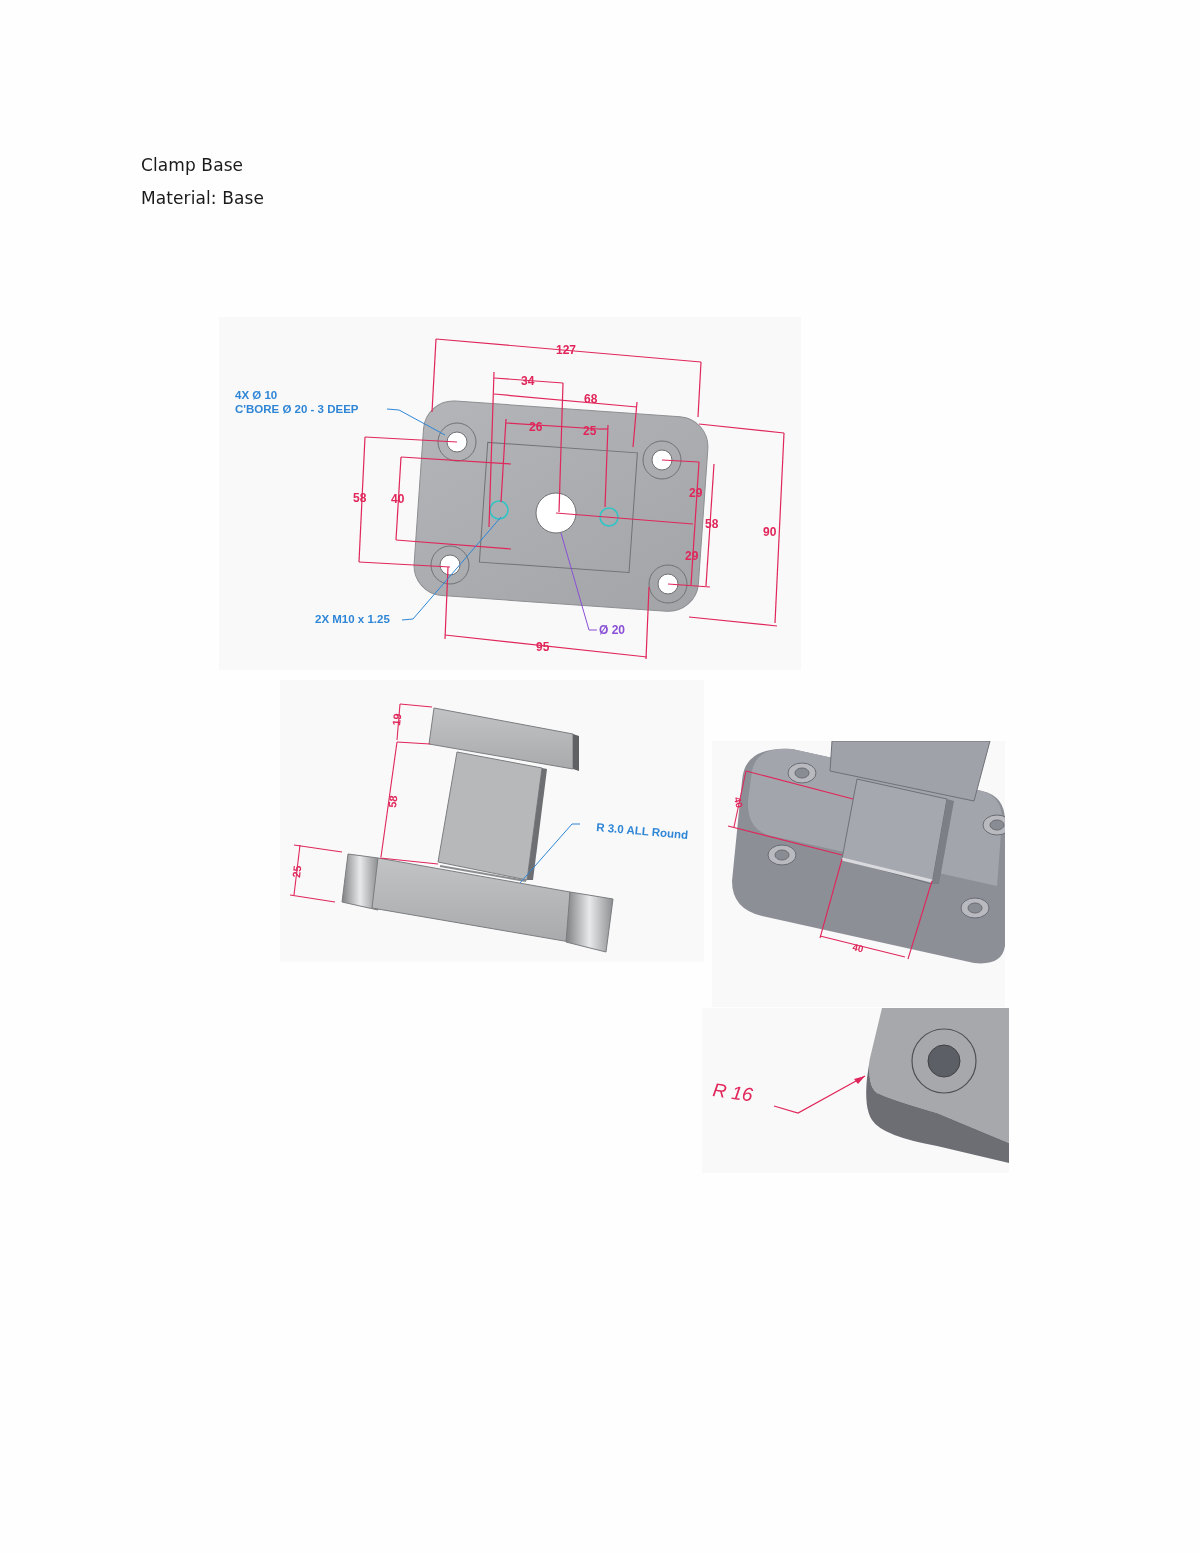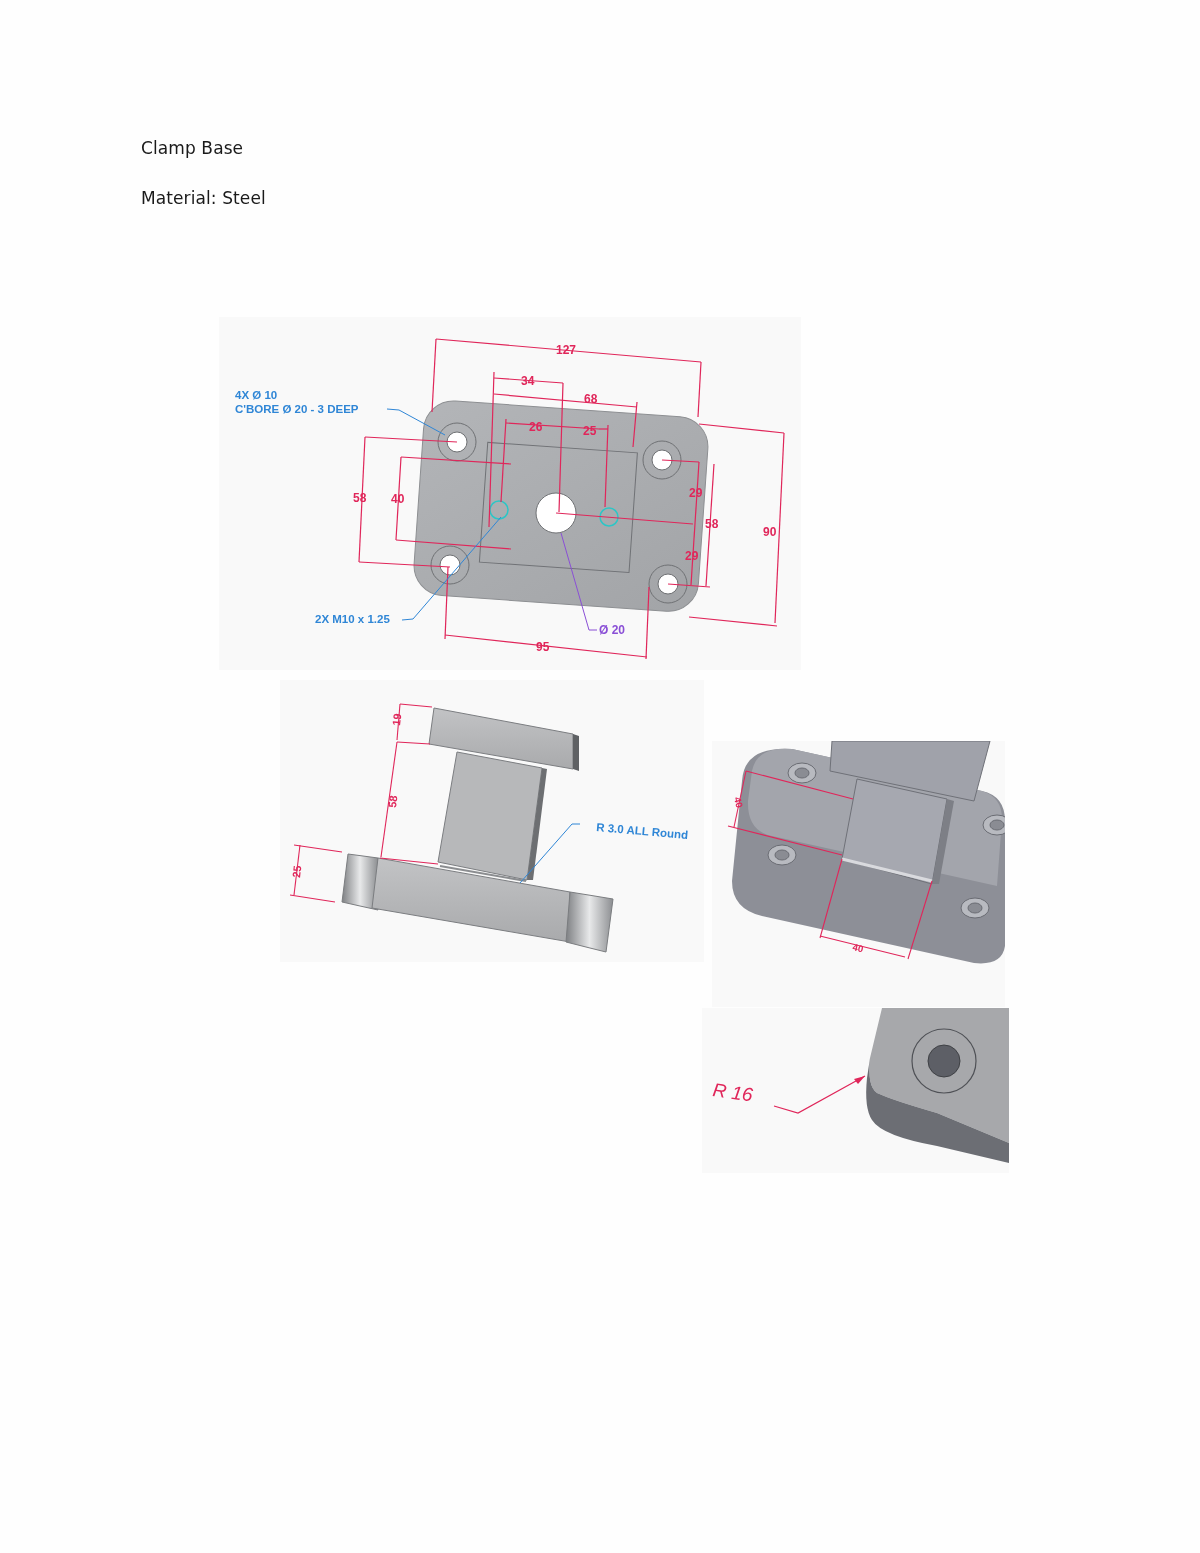--- a/index.html
+++ b/index.html
@@ -6,33 +6,33 @@
   body {
     width: 1200px; height: 1553px; position: relative;
     background: #fefefe; overflow: hidden;
     font-family: "Liberation Sans", sans-serif;
   }
   .doc-text {
     position: absolute; left: 141px;
     font-family: "DejaVu Sans", sans-serif;
     font-size: 17px; color: #1a1a1a; letter-spacing: 0.1px;
   }
-  #title { top: 138px; }
+  #title { top: 155px; }
   #material { top: 188px; }
   .figure { position: absolute; background: #f9f9f9; overflow: hidden; }
   .figure svg { position: absolute; left: 0; top: 0; }
   .dim { font-family: "Liberation Sans", sans-serif; font-weight: bold; fill: #e0265a; }
   .note-blue { font-family: "Liberation Sans", sans-serif; font-weight: bold; fill: #2f86d6; }
   .note-purple { font-family: "Liberation Sans", sans-serif; font-weight: bold; fill: #8a4fd6; }
 </style>
 </head>
 <body>
 
 <div id="title" class="doc-text">Clamp Base</div>
-<div id="material" class="doc-text">Material: Steel</div>
+<div id="material" class="doc-text">Material: Base</div>
 
 <div class="figure" style="left:219px; top:317px; width:582px; height:353px;">
   <svg width="582" height="353" viewBox="0 0 582 353">
     <defs>
       <linearGradient id="plateGrad" x1="0" y1="0" x2="1" y2="1">
         <stop offset="0" stop-color="#b3b5b8"></stop>
         <stop offset="1" stop-color="#a2a4a7"></stop>
       </linearGradient>
     </defs>
 

